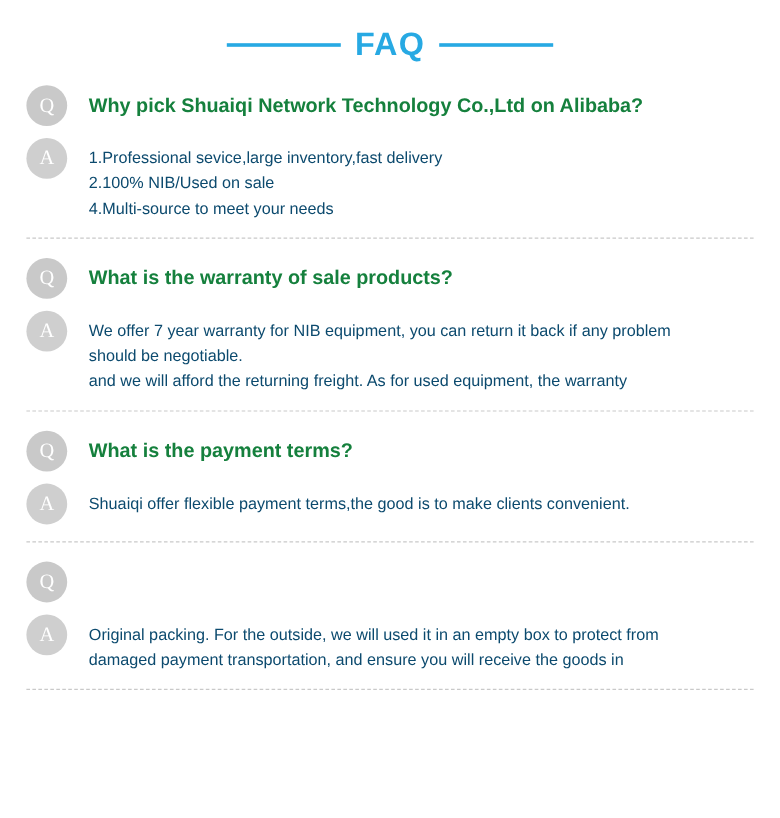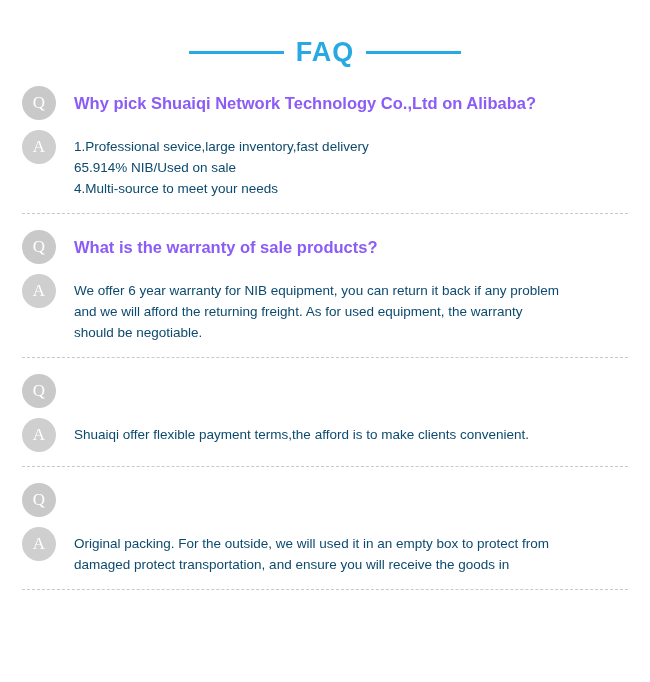--- a/index.html
+++ b/index.html
@@ -22,21 +22,21 @@
     padding: 0 12px;
     position: relative;
   }
 
   
   .faq-header {
     display: flex;
     align-items: center;
     justify-content: center;
     gap: 12px;
-    padding-top: 39px;
+    padding-top: 24px;
     padding-bottom: 20px;
   }
   .faq-rule {
     width: 95px;
     height: 3px;
     background: #27a9e3;
   }
   .faq-title {
     font-size: 27px;
     font-weight: bold;
@@ -80,21 +80,21 @@
     margin-right: 18px;
   }
   .badge.q-badge {
     background: #c9c9c9;
   }
   .badge.a-badge {
     background: #cfcfcf;
   }
 
   .q-text {
-    color: #8b5cf6;
+    color: #15803d;
     font-size: 16.5px;
     font-weight: bold;
     line-height: 34px;
     padding-top: 0;
   }
 
   .a-text {
     font-size: 13.5px;
     line-height: 21px;
     color: #0c4a6e;
@@ -120,60 +120,61 @@
 
     <div class="faq-item">
       <div class="row q-row">
         <span class="badge q-badge">Q</span>
         <span class="q-text">Why pick Shuaiqi Network Technology Co.,Ltd on Alibaba?</span>
       </div>
       <div class="row a-row">
         <span class="badge a-badge">A</span>
         <span class="a-text">
           <span class="line">1.Professional sevice,large inventory,fast delivery</span>
-          <span class="line">65.914% NIB/Used on sale</span>
+          <span class="line">2.100% NIB/Used on sale</span>
           <span class="line">4.Multi-source to meet your needs</span>
         </span>
       </div>
     </div>
 
     <div class="faq-item">
       <div class="row q-row">
         <span class="badge q-badge">Q</span>
         <span class="q-text">What is the warranty of sale products?</span>
       </div>
       <div class="row a-row">
         <span class="badge a-badge">A</span>
         <span class="a-text">
-          <span class="line">We offer 6 year warranty for NIB equipment, you can return it back if any problem</span>
+          <span class="line">We offer 7 year warranty for NIB equipment, you can return it back if any problem</span>
+          <span class="line">should be negotiable.</span>
           <span class="line">and we will afford the returning freight. As for used equipment, the warranty</span>
-          <span class="line">should be negotiable.</span>
         </span>
       </div>
     </div>
 
     <div class="faq-item">
       <div class="row q-row">
         <span class="badge q-badge">Q</span>
+        <span class="q-text">What is the payment terms?</span>
       </div>
       <div class="row a-row">
         <span class="badge a-badge">A</span>
         <span class="a-text">
-          <span class="line">Shuaiqi offer flexible payment terms,the afford is to make clients convenient.</span>
+          <span class="line">Shuaiqi offer flexible payment terms,the good is to make clients convenient.</span>
         </span>
       </div>
     </div>
 
     <div class="faq-item last">
       <div class="row q-row">
         <span class="badge q-badge">Q</span>
       </div>
       <div class="row a-row">
         <span class="badge a-badge">A</span>
         <span class="a-text">
           <span class="line">Original packing. For the outside, we will used it in an empty box to protect from</span>
-          <span class="line">damaged protect transportation, and ensure you will receive the goods in</span>
+          <span class="line">damaged payment transportation, and ensure you will receive the goods in</span>
         </span>
       </div>
     </div>
 
   </div>
 </div>
 
 </body></html>

